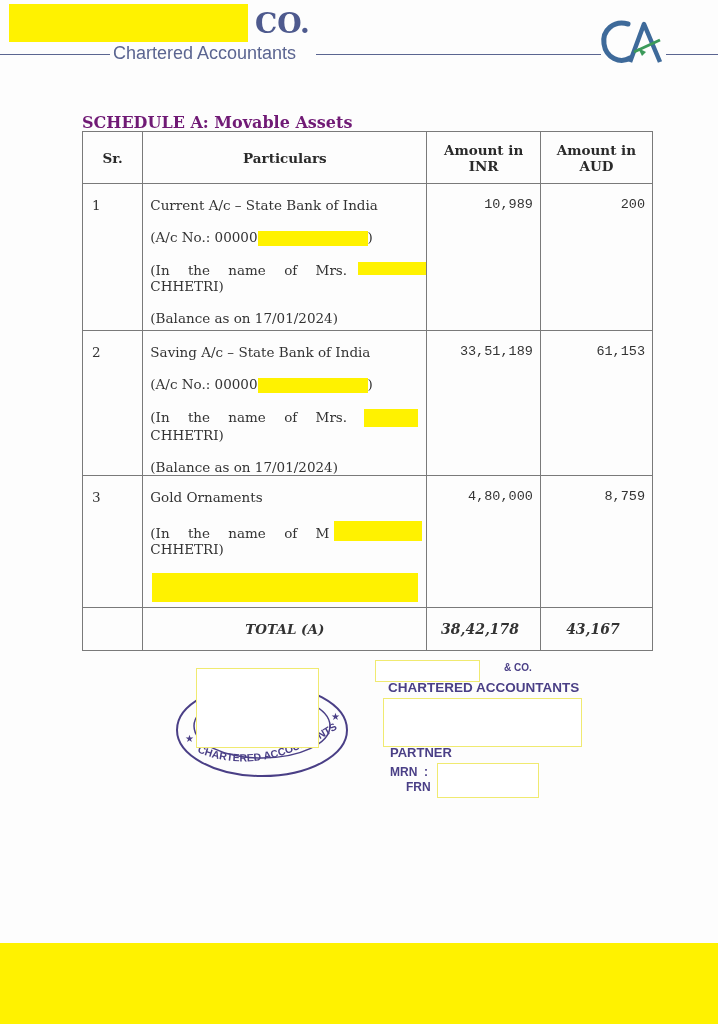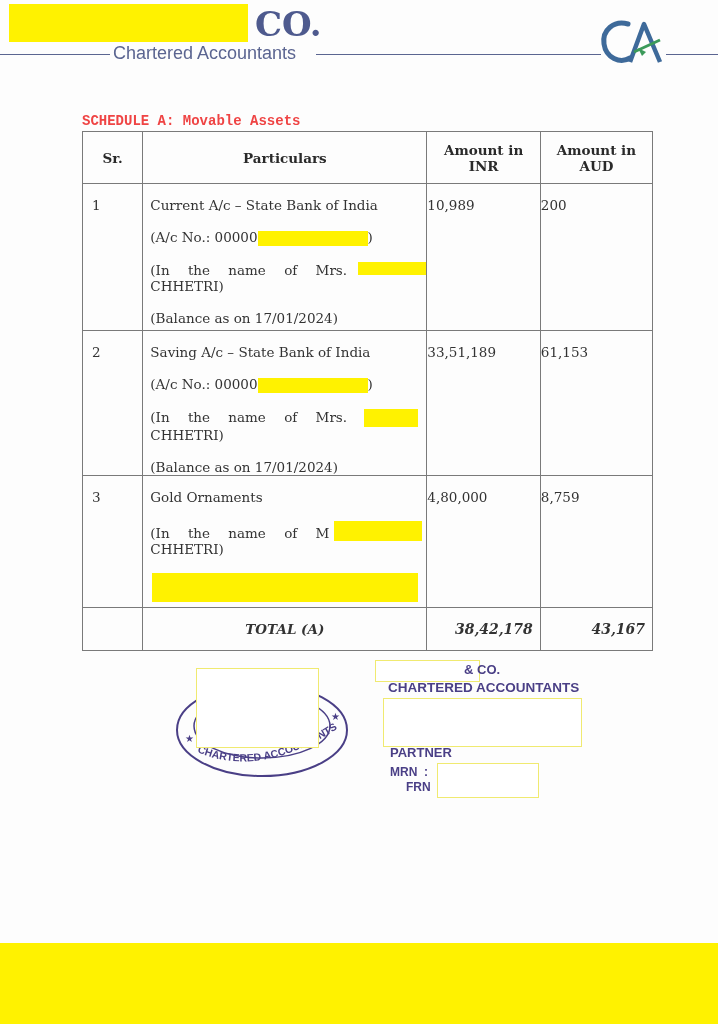--- a/index.html
+++ b/index.html
@@ -6,62 +6,62 @@
     body {
       width:718px; height:1024px; position:relative; overflow:hidden;
       background:#fdfdfd; font-family:"DejaVu Serif", serif; color:#2a2a2a;
     }
     .redact { background:#fff200; position:absolute; }
     .redact-outline { position:absolute; border:1.5px solid #f0ea70; background:#ffffff; }
     
     #firm-name-redact { left:9px; top:4px; width:239px; height:38px; }
     #firm-co {
       position:absolute; left:255px; top:4px; font-family:"DejaVu Serif", serif;
-      font-weight:bold; font-size:34px; color:#4e5a8e; letter-spacing:0px; line-height:40px;
+      font-weight:bold; font-size:28px; color:#4e5a8e; letter-spacing:0px; line-height:40px;
     }
     #header-rule-left { position:absolute; left:0; top:54px; width:110px; height:1px; background:#5b6591; }
     #header-rule-mid { position:absolute; left:316px; top:54px; width:285px; height:1px; background:#5b6591; }
     #header-rule-right { position:absolute; left:666px; top:54px; width:52px; height:1px; background:#5b6591; }
     #tagline {
       position:absolute; left:113px; top:41px; font-family:"Liberation Sans", sans-serif;
       font-size:18px; color:#5b6591; line-height:24px;
     }
     #ca-logo { position:absolute; left:598px; top:18px; width:68px; height:50px; }
 
     
     #schedule-title {
-      position:absolute; left:82px; top:113px; font-weight:bold; font-size:14px; color:#ef4444;font-family:Liberation Mono, monospace;
+      position:absolute; left:82px; top:113px; font-weight:bold; font-size:16px; color:#701a75;
     }
 
     
     table#assets {
       position:absolute; left:82px; top:131px; width:571px; border-collapse:collapse;
       font-size:13.5px; color:#333;
     }
     #assets td, #assets th { border:1px solid #7a7a7a; vertical-align:top; padding:0; }
     #assets th { font-weight:bold; font-size:13.5px; color:#2a2a2a; vertical-align:middle; height:51px;margin-left:16px; }
     .c-sr { width:61px; }
     .c-part { width:281px; }
     .c-inr { width:114px; }
     .c-aud { width:113px; }
     .sr-cell { padding:13px 0 0 9px !important; }
     .part-cell { padding:13px 8px 0 7px !important; position:relative; }
-    .amt-cell { padding:13px 7px 0 0 !important; }
+    .amt-cell { text-align:right; padding:13px 7px 0 0 !important;font-family:Liberation Mono, monospace; }
     .line { display:block; line-height:16px; }
     .gap { height:16px; display:block; }
     .inl-redact { display:inline-block; background:#fff200; vertical-align:middle; }
     .total-label { text-align:center; font-weight:bold; vertical-align:middle !important; }
-    .total-amt { text-align:right; font-weight:bold; padding-right:7px !important; vertical-align:middle !important; font-size:14px; }
+    .total-amt { text-align:center; font-weight:bold; padding-right:7px !important; vertical-align:middle !important; font-size:14px; }
 
     
     #stamp { position:absolute; left:175px; top:680px; width:175px; height:100px; }
     #stamp-redact { left:196px; top:668px; width:121px; height:78px; }
     .stamp-text { font-family:"Liberation Sans", sans-serif; color:#4a3f86; font-weight:bold; }
     #sig-firm-redact { left:375px; top:660px; width:103px; height:20px; }
-    #sig-co { position:absolute; left:464px; top:662px; font-size:13px; }
+    #sig-co { position:absolute; left:504px; top:662px; font-size:10px; }
     #sig-ca { position:absolute; left:388px; top:680px; font-size:13.5px; }
     #sig-box-redact { left:383px; top:698px; width:197px; height:47px; }
     #sig-partner { position:absolute; left:390px; top:745px; font-size:13px; }
     #sig-mrn { position:absolute; left:390px; top:765px; font-size:12px; }
     #sig-frn { position:absolute; left:390px; top:780px; font-size:12px; }
     #sig-mrn-redact { left:437px; top:763px; width:100px; height:33px; }
 
     #footer-band { position:absolute; left:0; top:943px; width:718px; height:81px; background:#fff200; }
   </style>
 </head>

